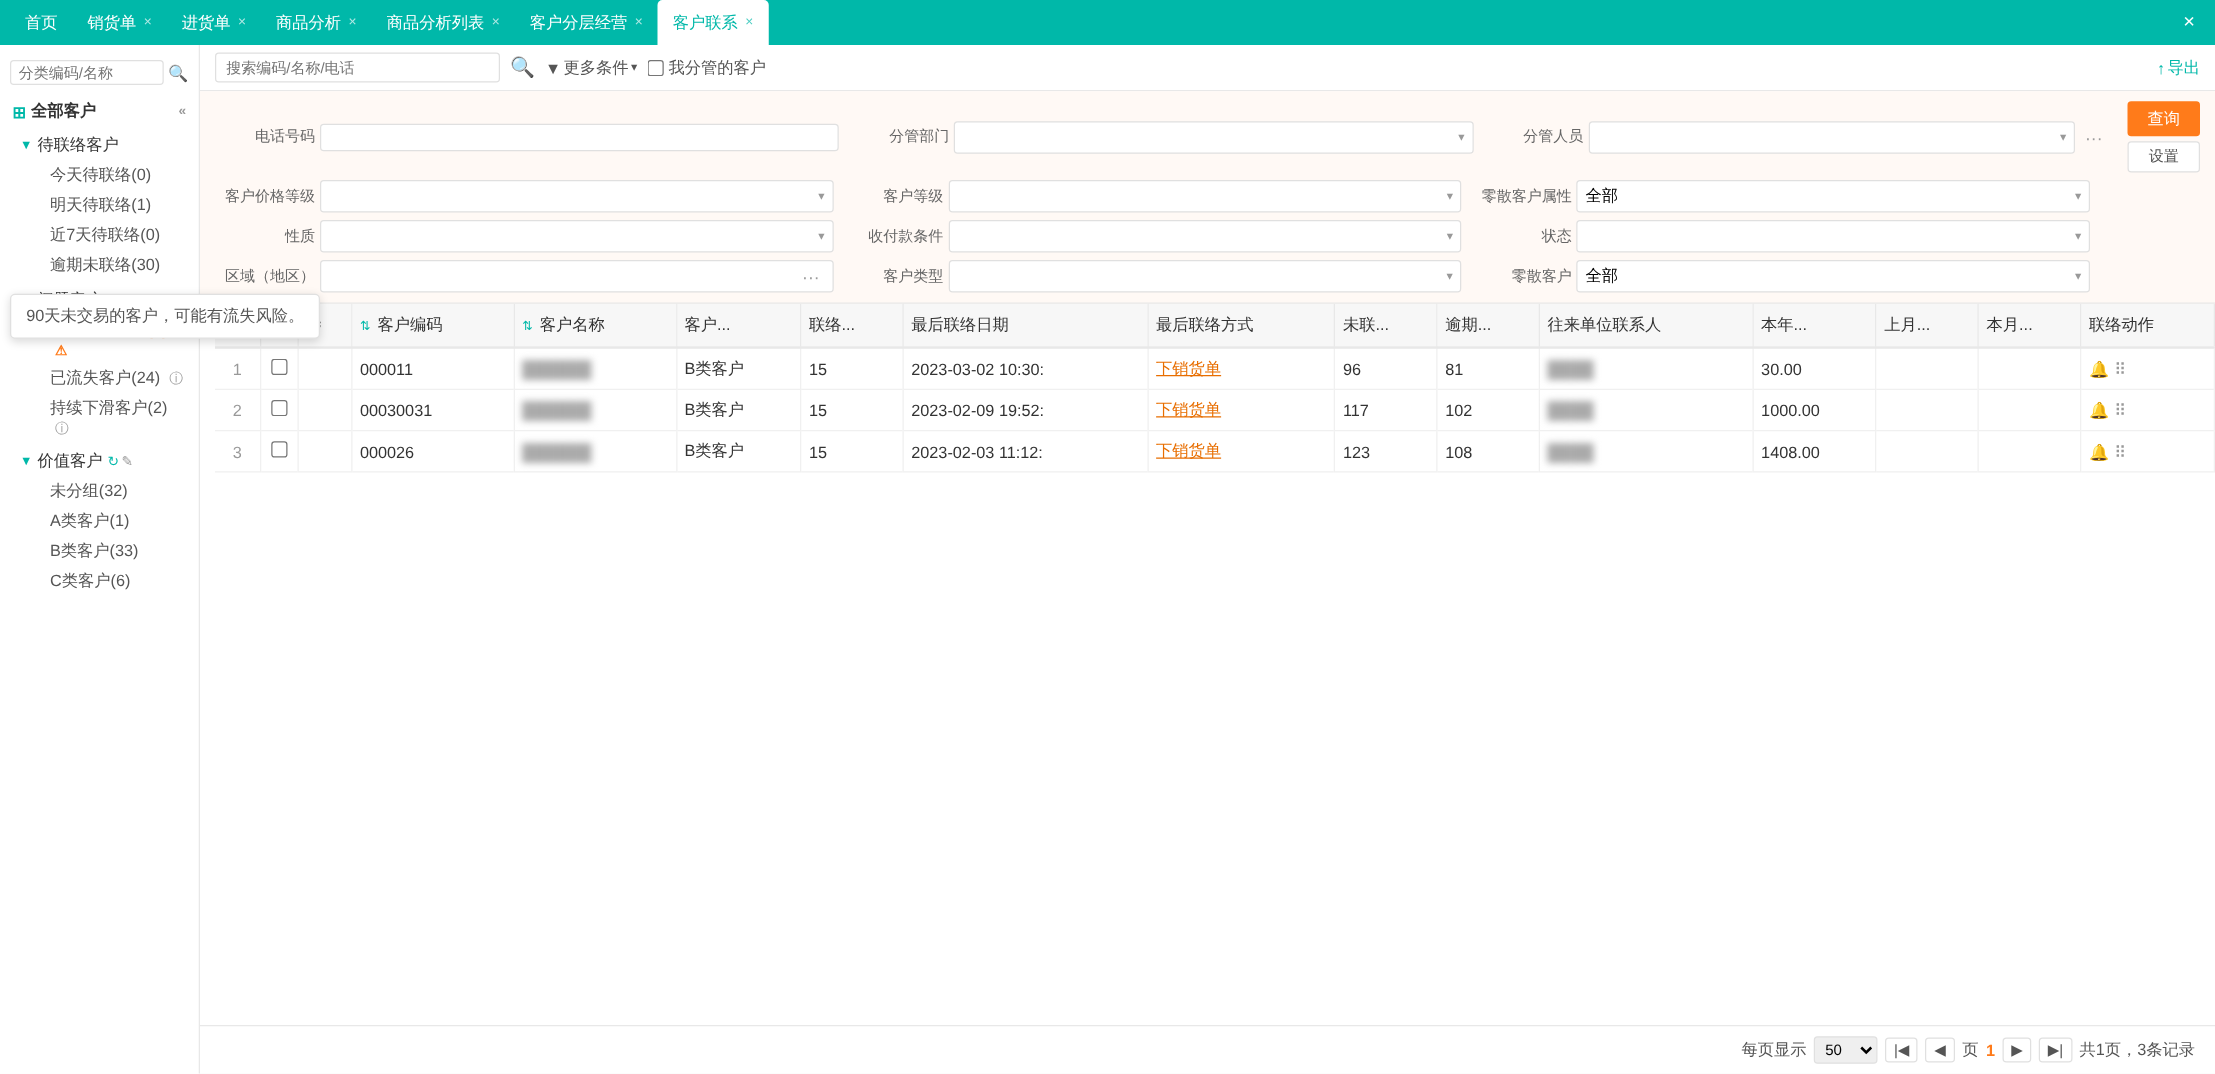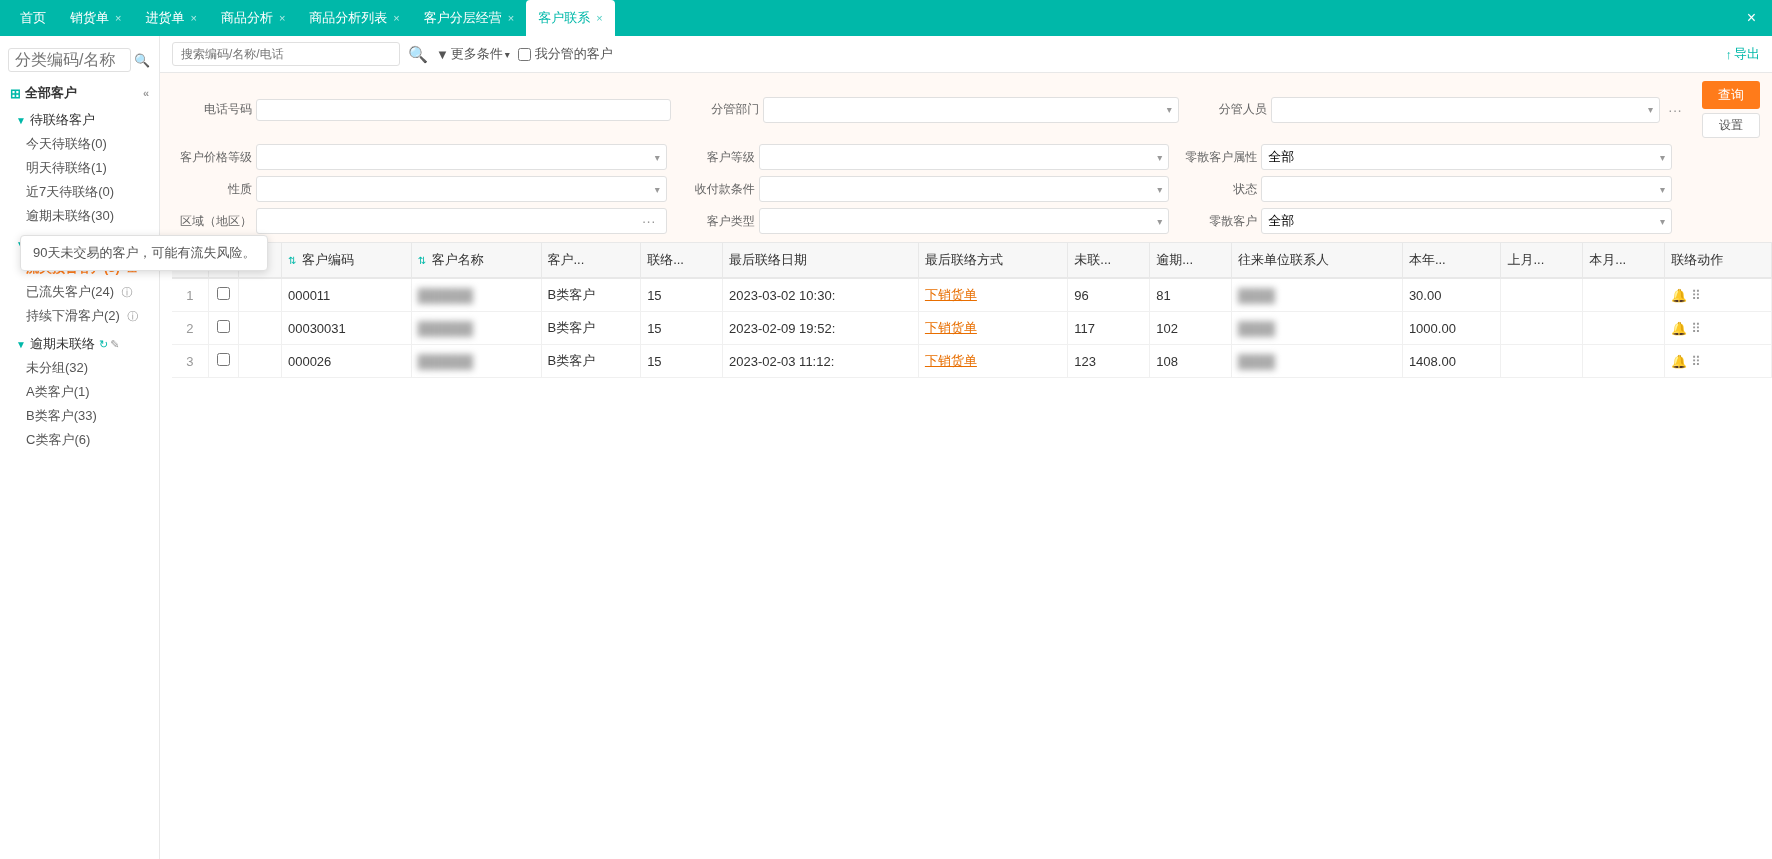--- a/index.html
+++ b/index.html
@@ -68,21 +68,21 @@
       display: flex;
       align-items: center;
       padding: 4px 8px;
       margin-bottom: 4px;
     }
     .sidebar-search input {
       border: 1px solid #e0e0e0;
       border-radius: 3px;
       padding: 2px 6px;
       width: 100%;
-      font-size: 16px;
+      font-size: 12px;
       outline: none;
     }
     .sidebar-search .search-icon {
       margin-left: 4px;
       color: #999;
       cursor: pointer;
     }
     .sidebar-header {
       display: flex;
       align-items: center;
@@ -111,21 +111,21 @@
       color: #333;
       cursor: pointer;
       font-size: 12px;
     }
     .sidebar-group-title .arrow {
       margin-right: 4px;
       font-size: 10px;
       color: #00b8a9;
     }
     .sidebar-item {
-      padding: 3px 10px 3px 26px;
+      padding: 3px 10px 3px 40px;
       color: #555;
       cursor: pointer;
       font-size: 12px;
     }
     .sidebar-item.active {
       color: #ff7b1a;
       font-weight: bold;
     }
 
     
@@ -357,21 +357,21 @@
     .tooltip-box {
       position: absolute;
       background: white;
       border: 1px solid #e0e0e0;
       border-radius: 4px;
       padding: 8px 12px;
       box-shadow: 0 2px 8px rgba(0,0,0,0.15);
       font-size: 12px;
       color: #555;
       z-index: 100;
-      left: 20px;
+      left: 8px;
       top: 235px;
       white-space: nowrap;
     }
 
     
     .action-icons {
       display: flex;
       gap: 4px;
       align-items: center;
     }
@@ -468,21 +468,21 @@
       </div>
       <div class="sidebar-item">
         <span>持续下滑客户(2)</span>
         <span style="margin-left:4px; color:#999; font-size:11px;">ⓘ</span>
       </div>
     </div>
 
     <div class="sidebar-group">
       <div class="sidebar-group-title">
         <span class="arrow">▼</span>
-        <span>逾期未联络</span>
+        <span>价值客户</span>
         <span style="margin-left:4px; color:#00b8a9; font-size:11px; cursor:pointer;">↻</span>
         <span style="margin-left:2px; color:#999; font-size:11px; cursor:pointer;">✎</span>
       </div>
       <div class="sidebar-item">
         <span>未分组(32)</span>
       </div>
       <div class="sidebar-item">
         <span>A类客户(1)</span>
       </div>
       <div class="sidebar-item">
@@ -743,15 +743,30 @@
         <div class="action-icons">
           <span class="action-icon">🔔</span>
           <span class="action-icon">⠿</span>
         </div>
       </td>
     </tr>
           </tbody>
       </table>
     </div>
 
+    <div class="pagination">
+      <span>每页显示</span>
+      <select class="page-size-select">
+        <option>50</option>
+        <option>20</option>
+        <option>100</option>
+      </select>
+      <button class="page-nav-btn">|◀</button>
+      <button class="page-nav-btn">◀</button>
+      <span>页</span>
+      <span class="page-current">1</span>
+      <button class="page-nav-btn">▶</button>
+      <button class="page-nav-btn">▶|</button>
+      <span>共1页，3条记录</span>
+    </div>
 
   </div>
 </div>
 
 </body></html>

